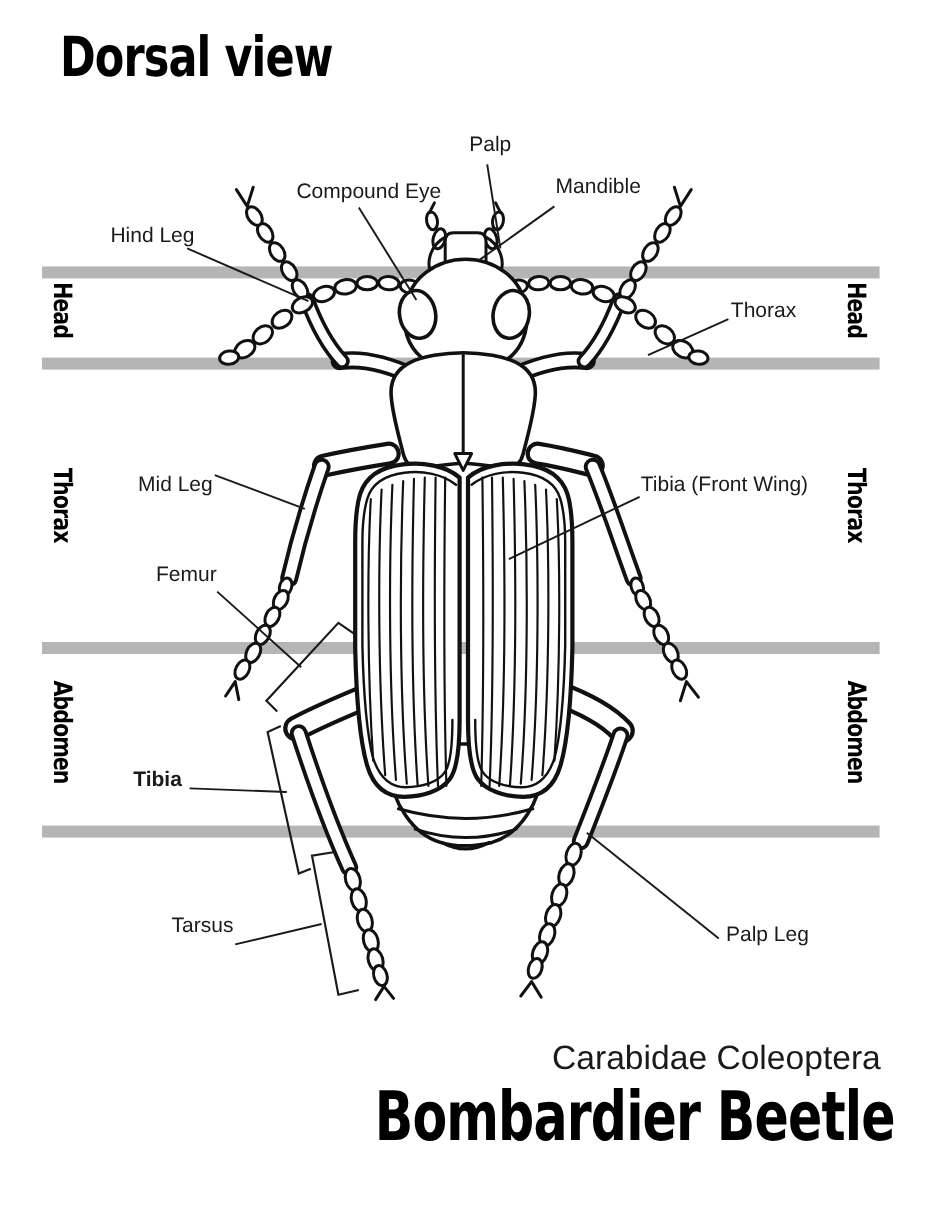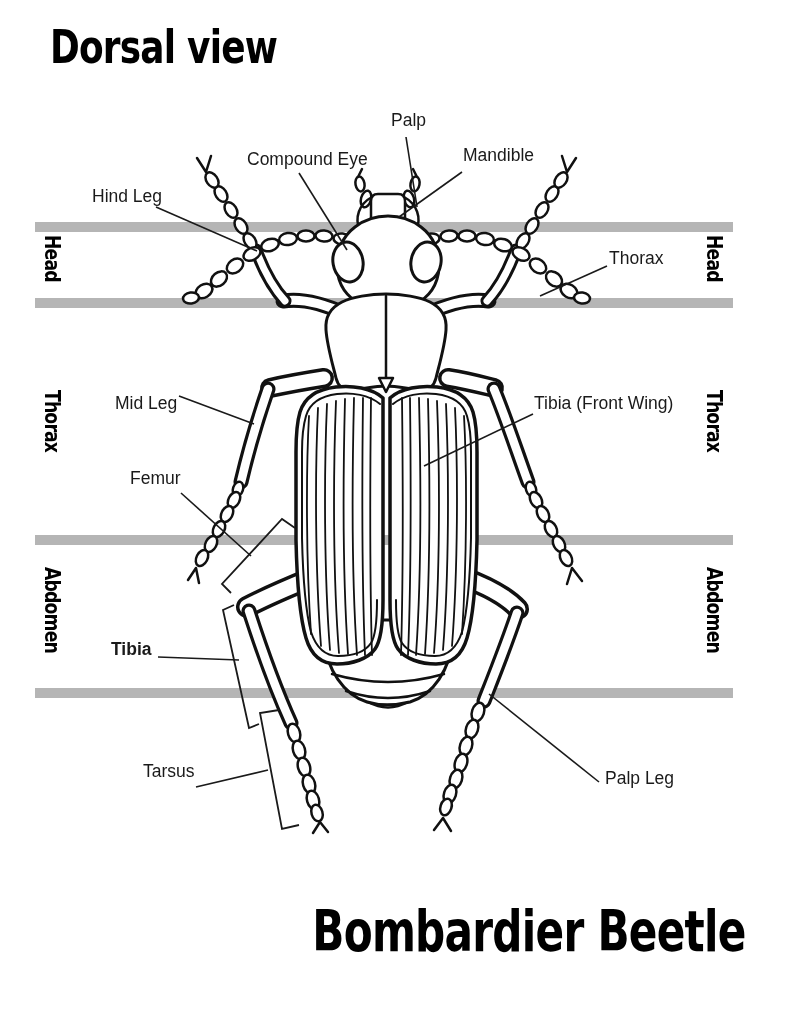--- a/index.html
+++ b/index.html
@@ -231,20 +231,21 @@
   </g>
 
   <g stroke="#1a1a1a" stroke-width="1.8" fill="none">
     <polyline points="295,528 282,519 222,584 231,593"></polyline>
     <polyline points="234,605 223,610 249,728 259,724"></polyline>
     <polyline points="279,710 260,713 282,829 299,825"></polyline>
   </g>
 </svg>
 
 <div class="title fun">Dorsal view</div>
+<div class="subtitle">Carabidae Coleoptera</div>
 <div class="species fun">Bombardier Beetle</div>
 
 <div class="vlabel" style="left:40px;top:235px;">Head</div>
 <div class="vlabel" style="left:702px;top:235px;">Head</div>
 <div class="vlabel" style="left:40px;top:390px;">Thorax</div>
 <div class="vlabel" style="left:702px;top:390px;">Thorax</div>
 <div class="vlabel" style="left:40px;top:567px;">Abdomen</div>
 <div class="vlabel" style="left:702px;top:567px;">Abdomen</div>
 
 <div class="lbl" style="left:391px;top:112px;">Palp</div>

